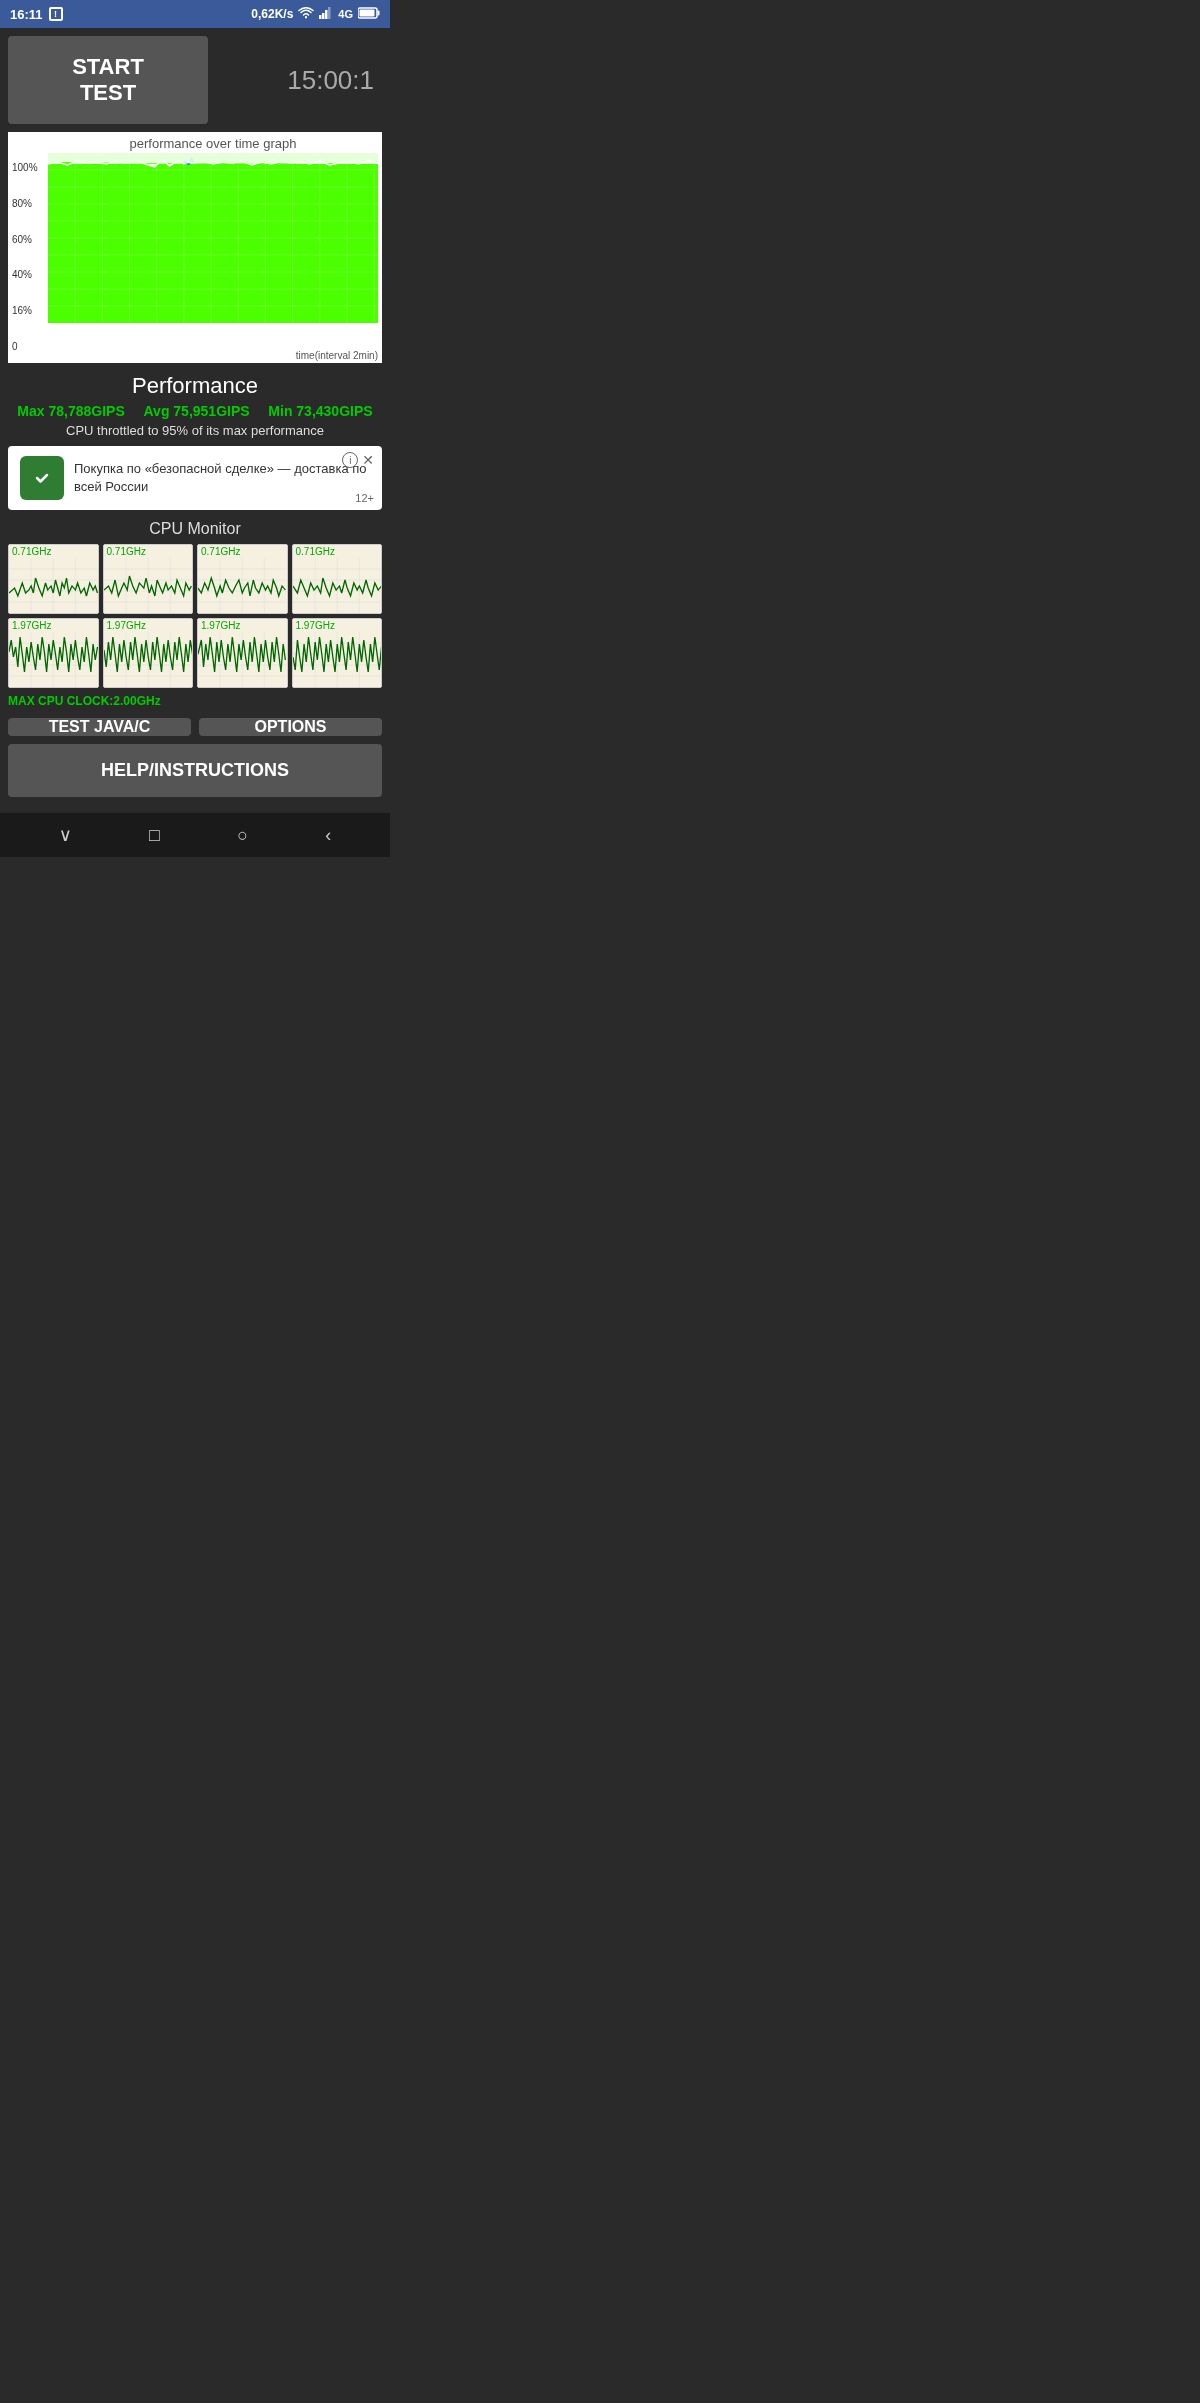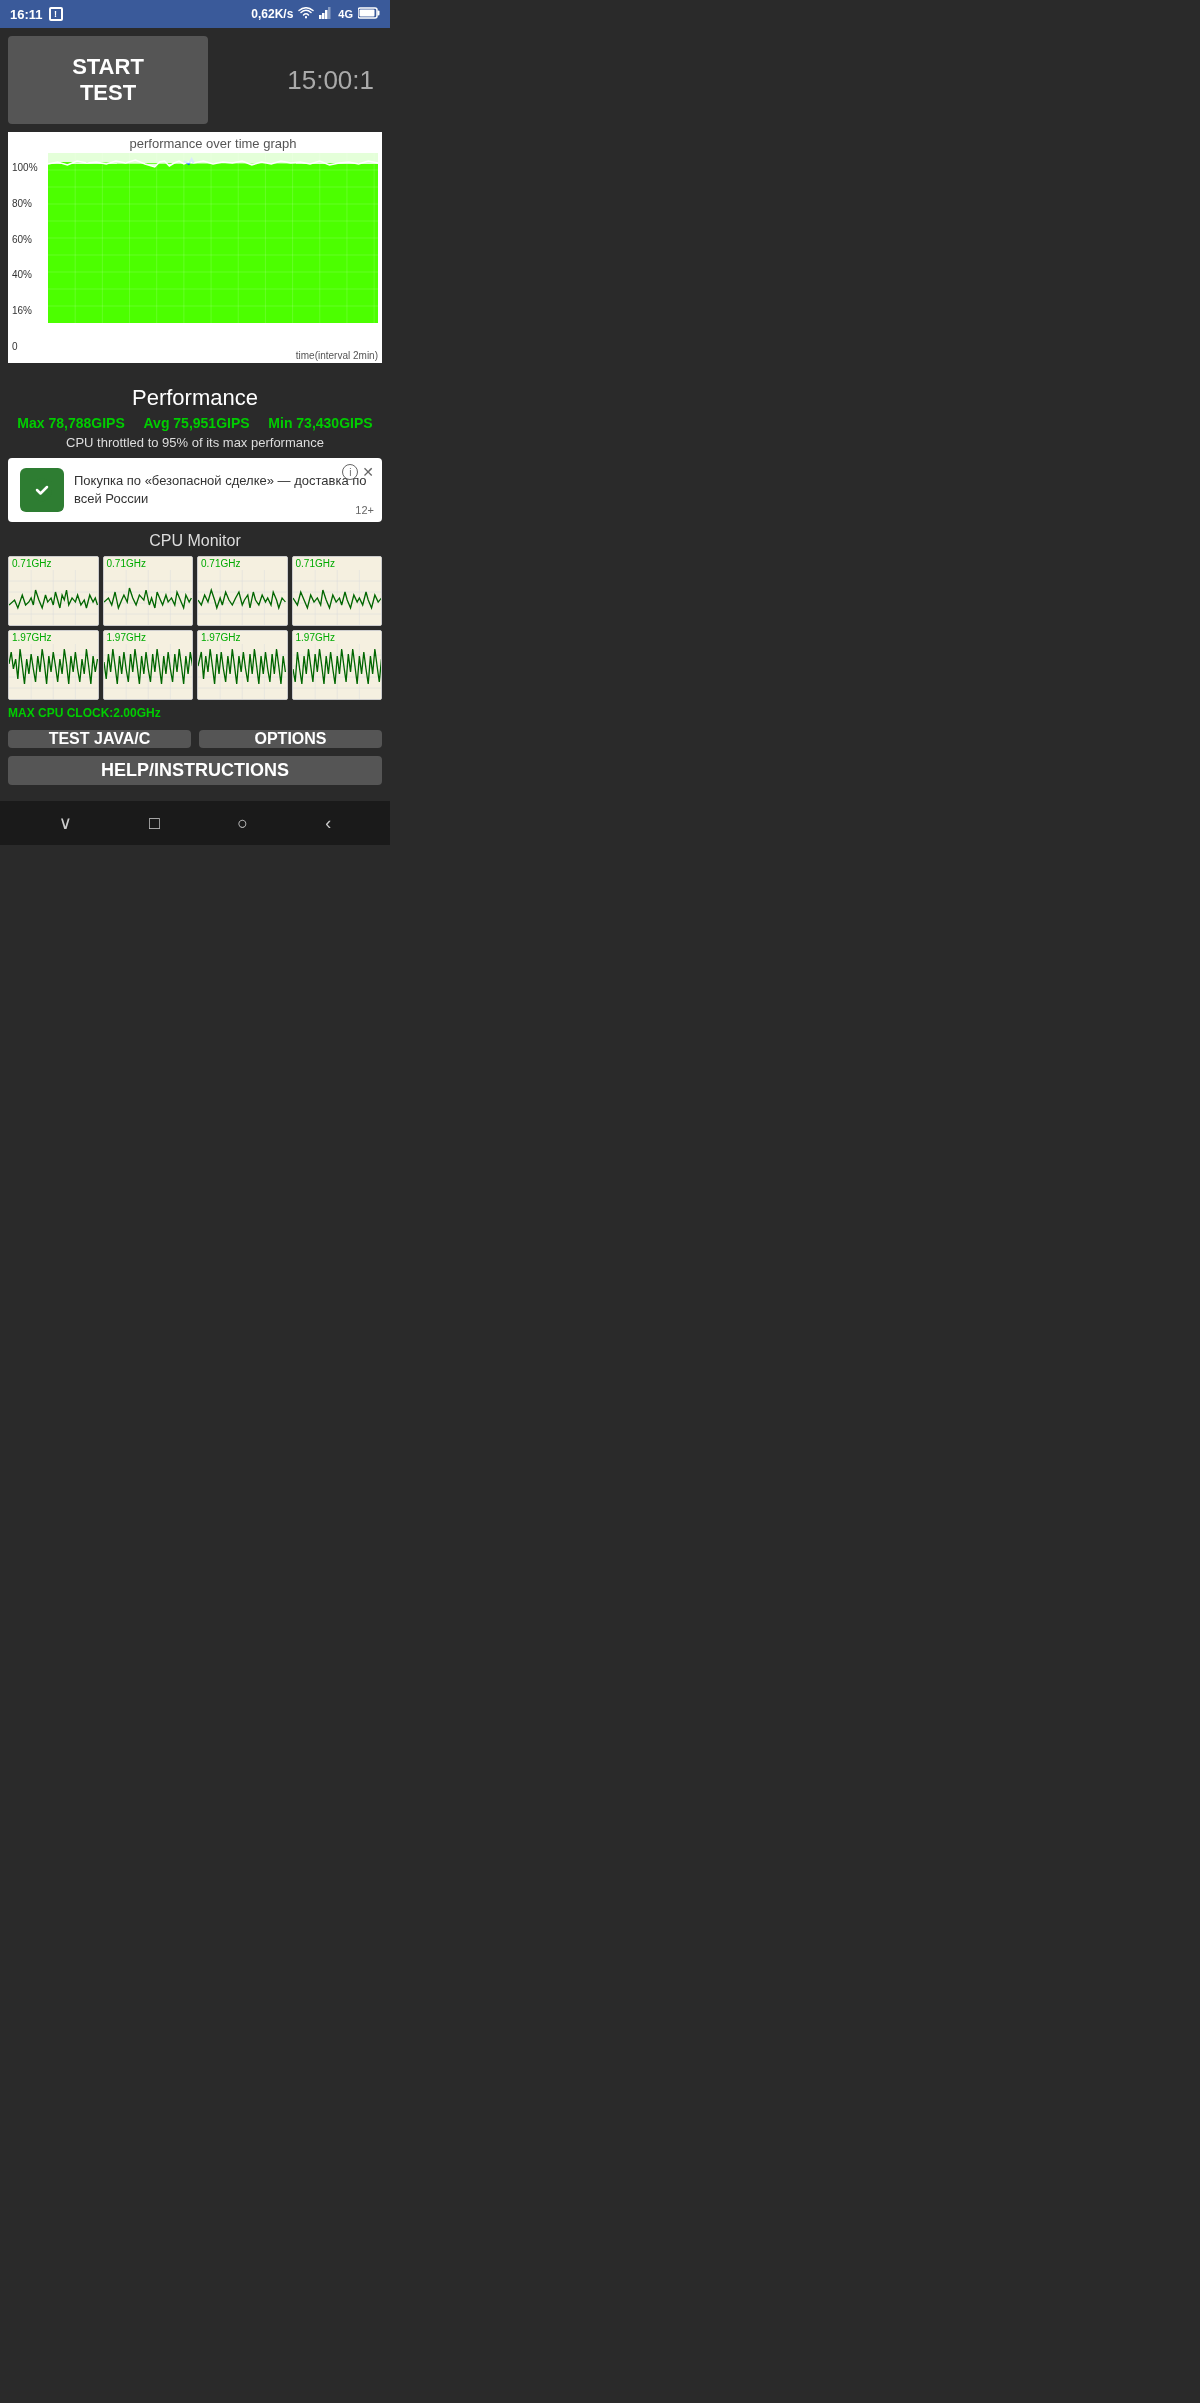--- a/index.html
+++ b/index.html
@@ -64,21 +64,21 @@
       font-size: 26px;
       font-weight: 300;
       text-align: right;
       flex: 1;
       padding-right: 8px;
     }
 
     
     .chart-container {
       background: #fff;
-      margin-bottom: 22px;
+      margin-bottom: 10px;
       position: relative;
       padding: 4px 4px 20px 40px;
     }
     .chart-title {
       text-align: center;
       font-size: 13px;
       color: #555;
       margin-bottom: 2px;
     }
     .chart-area {
@@ -228,21 +228,21 @@
       border-radius: 4px;
       cursor: pointer;
     }
     .help-btn {
       width: 100%;
       background: #555;
       border: none;
       color: #fff;
       font-size: 18px;
       font-weight: bold;
-      padding: 4px 8px;
+      padding: 16px 8px;
       border-radius: 4px;
       cursor: pointer;
       margin-bottom: 8px;
     }
 
     
     .nav-bar {
       background: #1a1a1a;
       height: 44px;
       display: flex;

